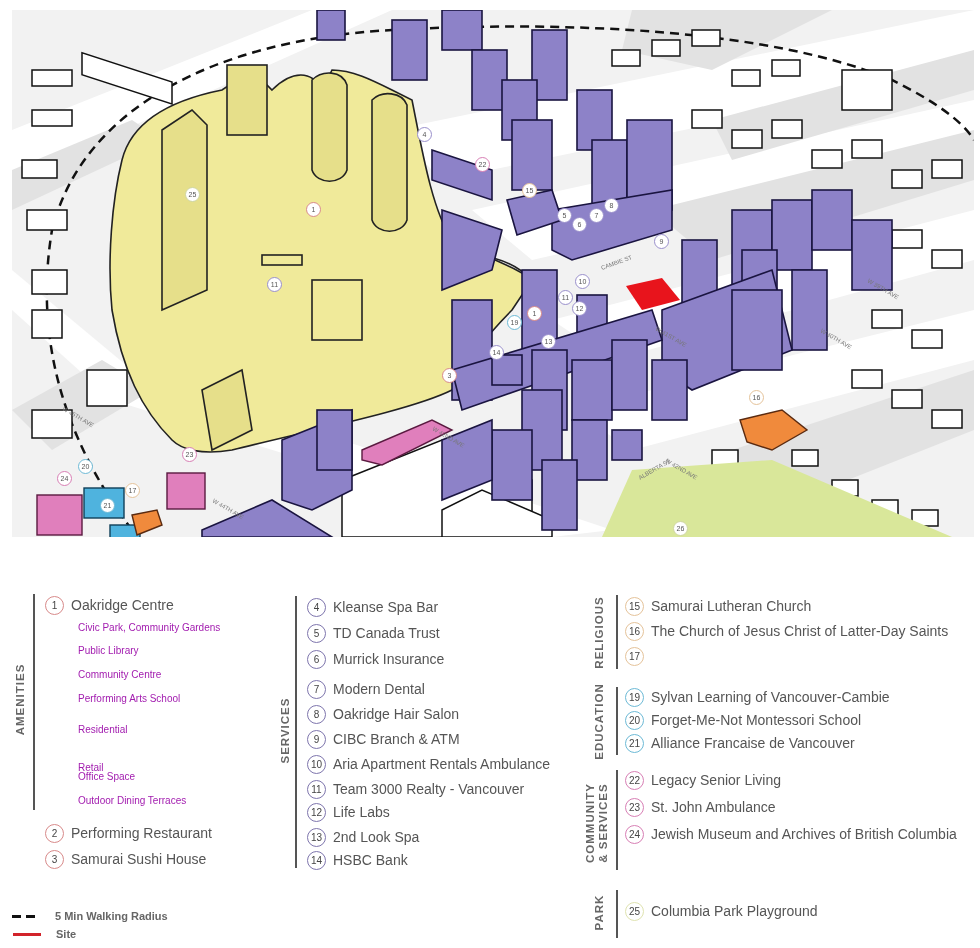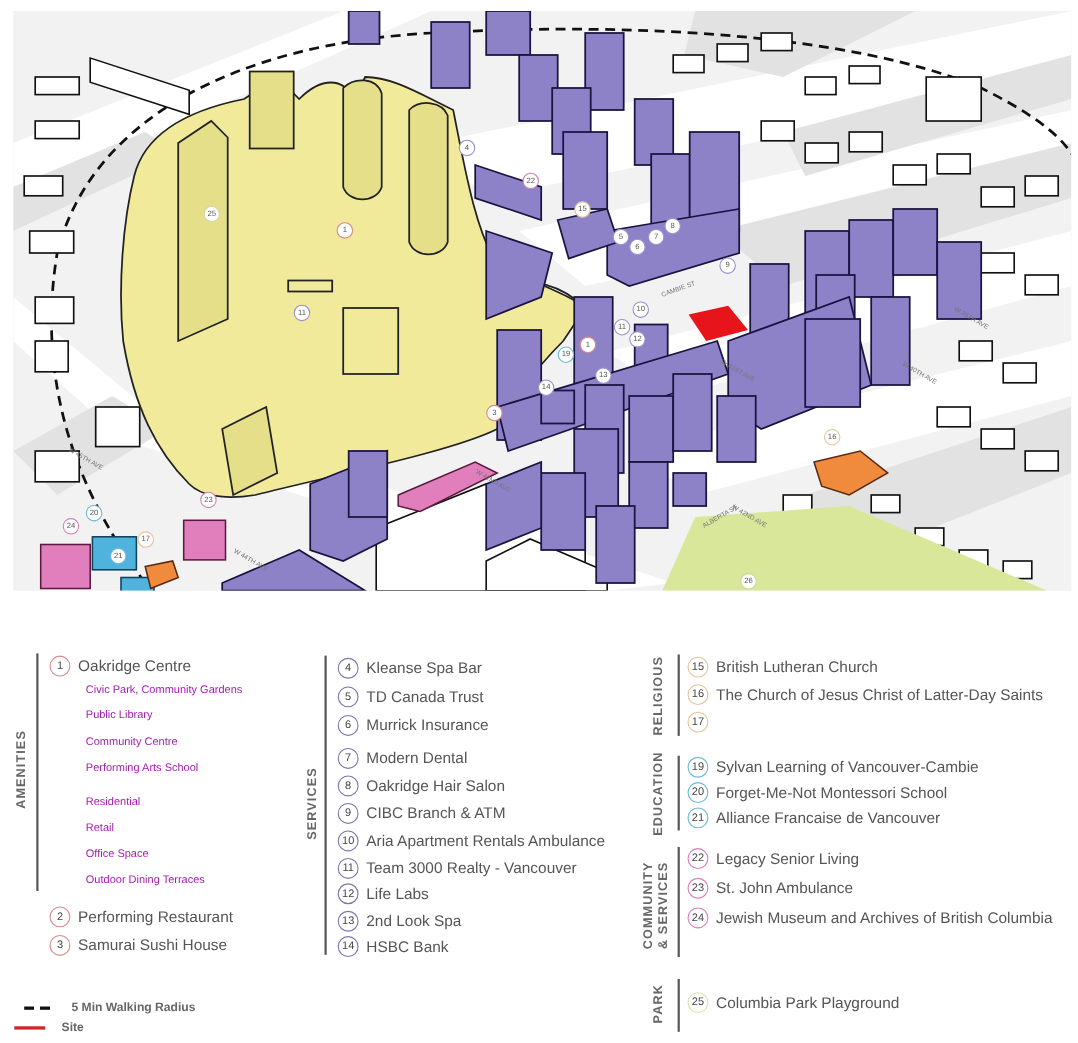--- a/index.html
+++ b/index.html
@@ -224,21 +224,21 @@
 
     <div class="item" style="left:45px; top:15px;">
       <span class="marker" style="border-color:#d88a8a">1</span>
       <span class="label">Oakridge Centre</span>
     </div>
     <div class="sub" style="left:78px; top:42px;">Civic Park, Community Gardens</div>
     <div class="sub" style="left:78px; top:65px;">Public Library</div>
     <div class="sub" style="left:78px; top:89px;">Community Centre</div>
     <div class="sub" style="left:78px; top:113px;">Performing Arts School</div>
     <div class="sub" style="left:78px; top:144px;">Residential</div>
-    <div class="sub" style="left:78px; top:167px;">Retail</div>
+    <div class="sub" style="left:78px; top:182px;">Retail</div>
     <div class="sub" style="left:78px; top:191px;">Office Space</div>
     <div class="sub" style="left:78px; top:215px;">Outdoor Dining Terraces</div>
 
     <div class="item" style="left:45px; top:243px;">
       <span class="marker" style="border-color:#d88a8a">2</span>
       <span class="label">Performing Restaurant</span>
     </div>
     <div class="item" style="left:45px; top:269px;">
       <span class="marker" style="border-color:#d88a8a">3</span>
       <span class="label">Samurai Sushi House</span>
@@ -295,21 +295,21 @@
         </div>
       </div>
   </div>
 
   <div class="group" style="left:580px; top:0; width:400px; height:90px;">
     <div class="vlabel" style="left:-21px; top:46px; width:80px;">RELIGIOUS</div>
     <div class="vbar" style="left:36px; top:15px; height:74px;"></div>
     <div id="religious-list">
         <div class="item" style="left: 45px; top: 16px;">
           <span class="marker" style="border-color: rgb(229, 195, 154);">15</span>
-          <span class="label">British Lutheran Church</span>
+          <span class="label">Samurai Lutheran Church</span>
         </div>
         <div class="item" style="left: 45px; top: 41px;">
           <span class="marker" style="border-color: rgb(229, 195, 154);">16</span>
           <span class="label">The Church of Jesus Christ of Latter-Day Saints</span>
         </div>
         <div class="item" style="left: 45px; top: 66px;">
           <span class="marker" style="border-color: rgb(229, 195, 154);">17</span>
         </div>
       </div>
   </div>
@@ -359,21 +359,21 @@
     <div class="vlabel" style="left:-21px; top:18px; width:80px;">PARK</div>
     <div class="vbar" style="left:36px; top:2px; height:48px;"></div>
     <div id="park-list">
         <div class="item" style="left: 45px; top: 13px;">
           <span class="marker" style="border-color: rgb(223, 227, 176);">25</span>
           <span class="label">Columbia Park Playground</span>
         </div>
       </div>
   </div>
 
-  <div class="key" style="left:22px; top:330px;">
+  <div class="key" style="left:12px; top:330px;">
     <span class="swatch dash"></span>
     <span>5 Min Walking Radius</span>
   </div>
   <div class="key" style="left:13px; top:348px;">
     <span class="swatch solid"></span>
     <span>Site</span>
   </div>
 </div>
 
 </body></html>

